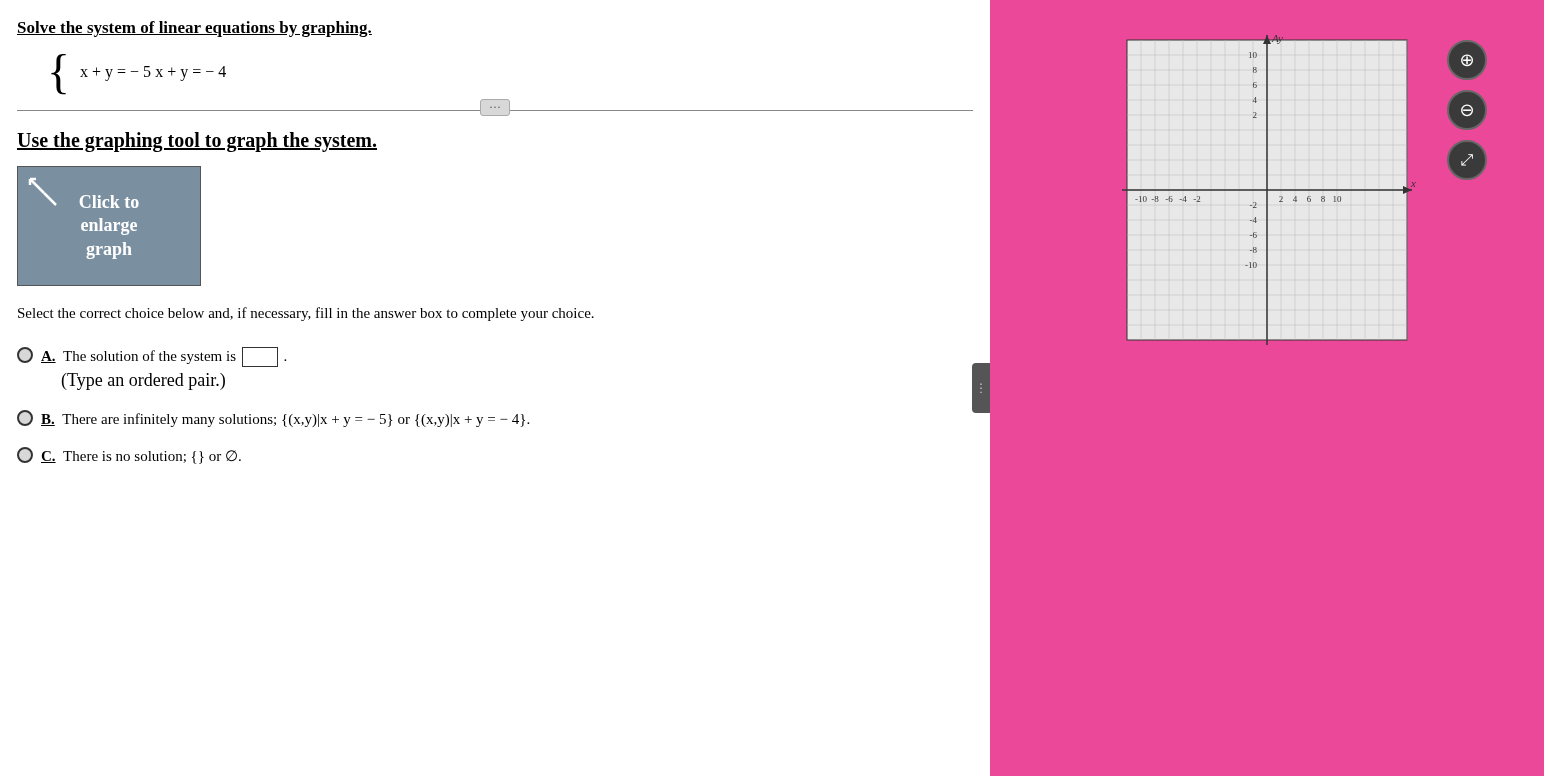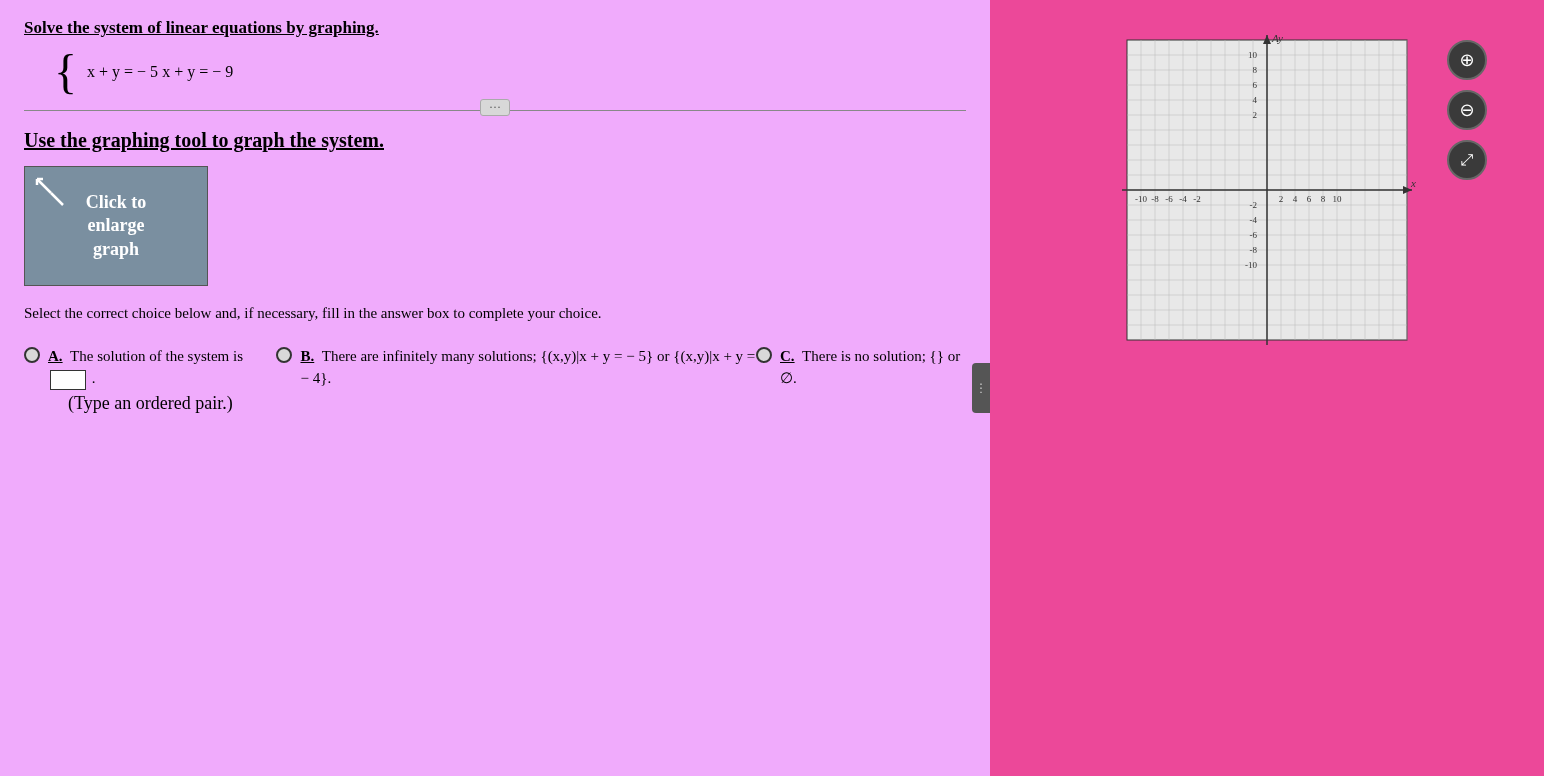--- a/index.html
+++ b/index.html
@@ -8,22 +8,22 @@
       font-family: 'Times New Roman', Times, serif;
       color: #000;
       width: 1544px;
       height: 776px;
       overflow: hidden;
       display: flex;
     }
 
     .main-content {
       flex: 1;
-      background: #f0abfc;
-      padding: 18px 24px;
+      background: #ffffff;
+      padding: 18px 17px;
       position: relative;
       max-width: 990px;
     }
 
     .problem-title {
       font-size: 17px;
       font-weight: bold;
       margin-bottom: 10px;
       text-decoration: underline;
     }
@@ -110,21 +110,22 @@
 
     .select-text {
       font-size: 15px;
       margin-bottom: 20px;
       max-width: 700px;
       line-height: 1.5;
     }
 
     .choices {
       display: flex;
-      flex-direction: row;
+      flex-direction: column;
+      gap: 14px;
       margin-left: 0;
     }
 
     .choice-item {
       display: flex;
       align-items: flex-start;
       gap: 8px;
       font-size: 15px;
       line-height: 1.5;
     }
@@ -236,21 +237,21 @@
 <body>
 
 <div class="main-content">
 
   <div class="problem-title">Solve the system of linear equations by graphing.</div>
 
   <div class="equations-block">
     <span class="brace">{</span>
     <div class="equations">
       <div class="equation">x + y =  − 5</div>
-      <div class="equation">x + y =  − 9</div>
+      <div class="equation">x + y =  − 4</div>
     </div>
   </div>
 
   <hr class="divider">
   <div style="position:relative; height:0; top:-12px; text-align:center;">
     <span class="divider-dots">···</span>
   </div>
 
   <div class="graph-instruction">Use the graphing tool to graph the system.</div>
 

